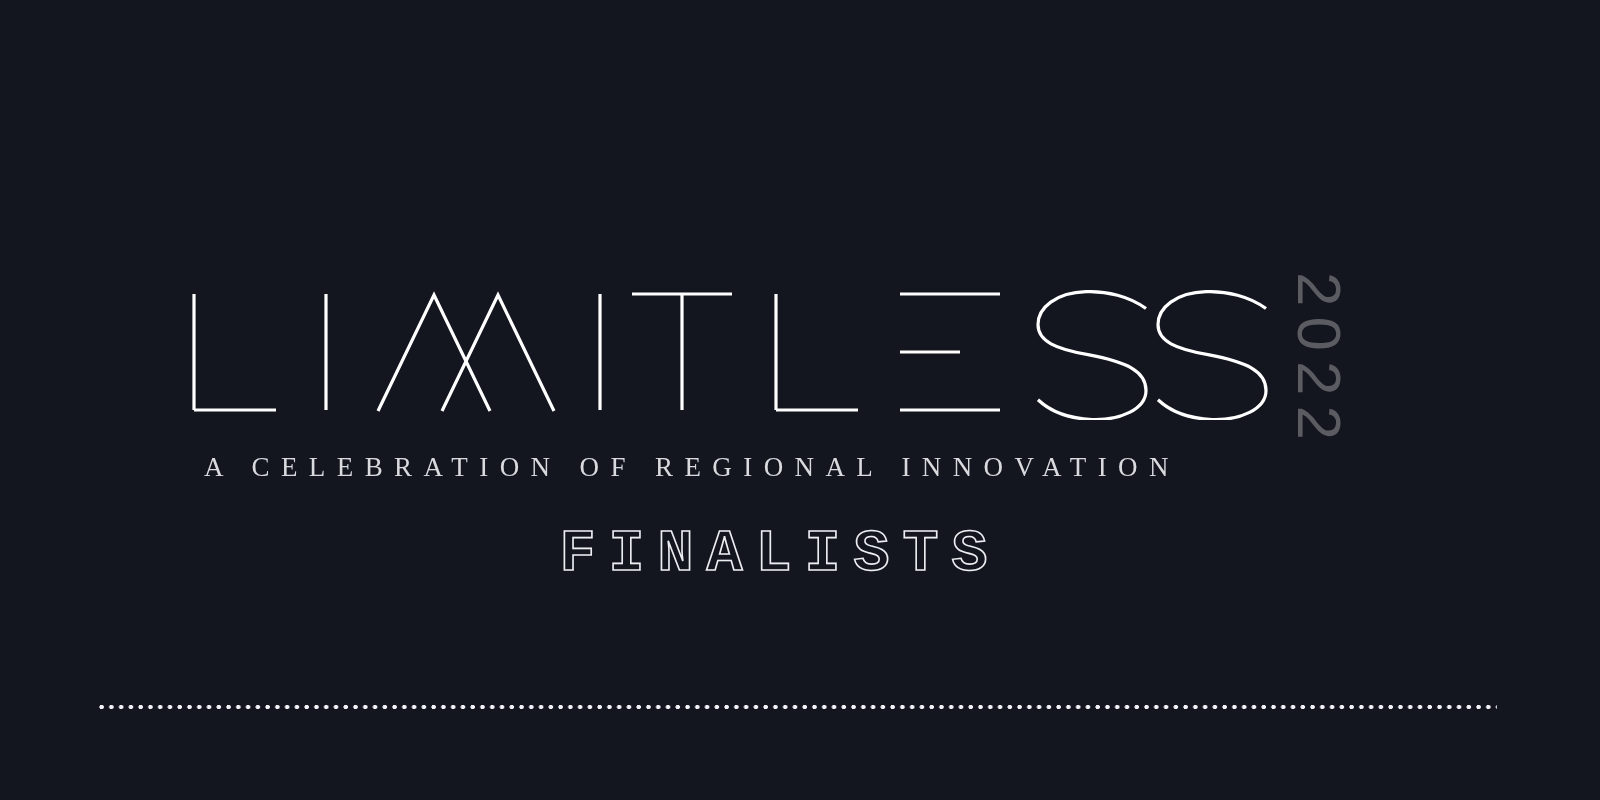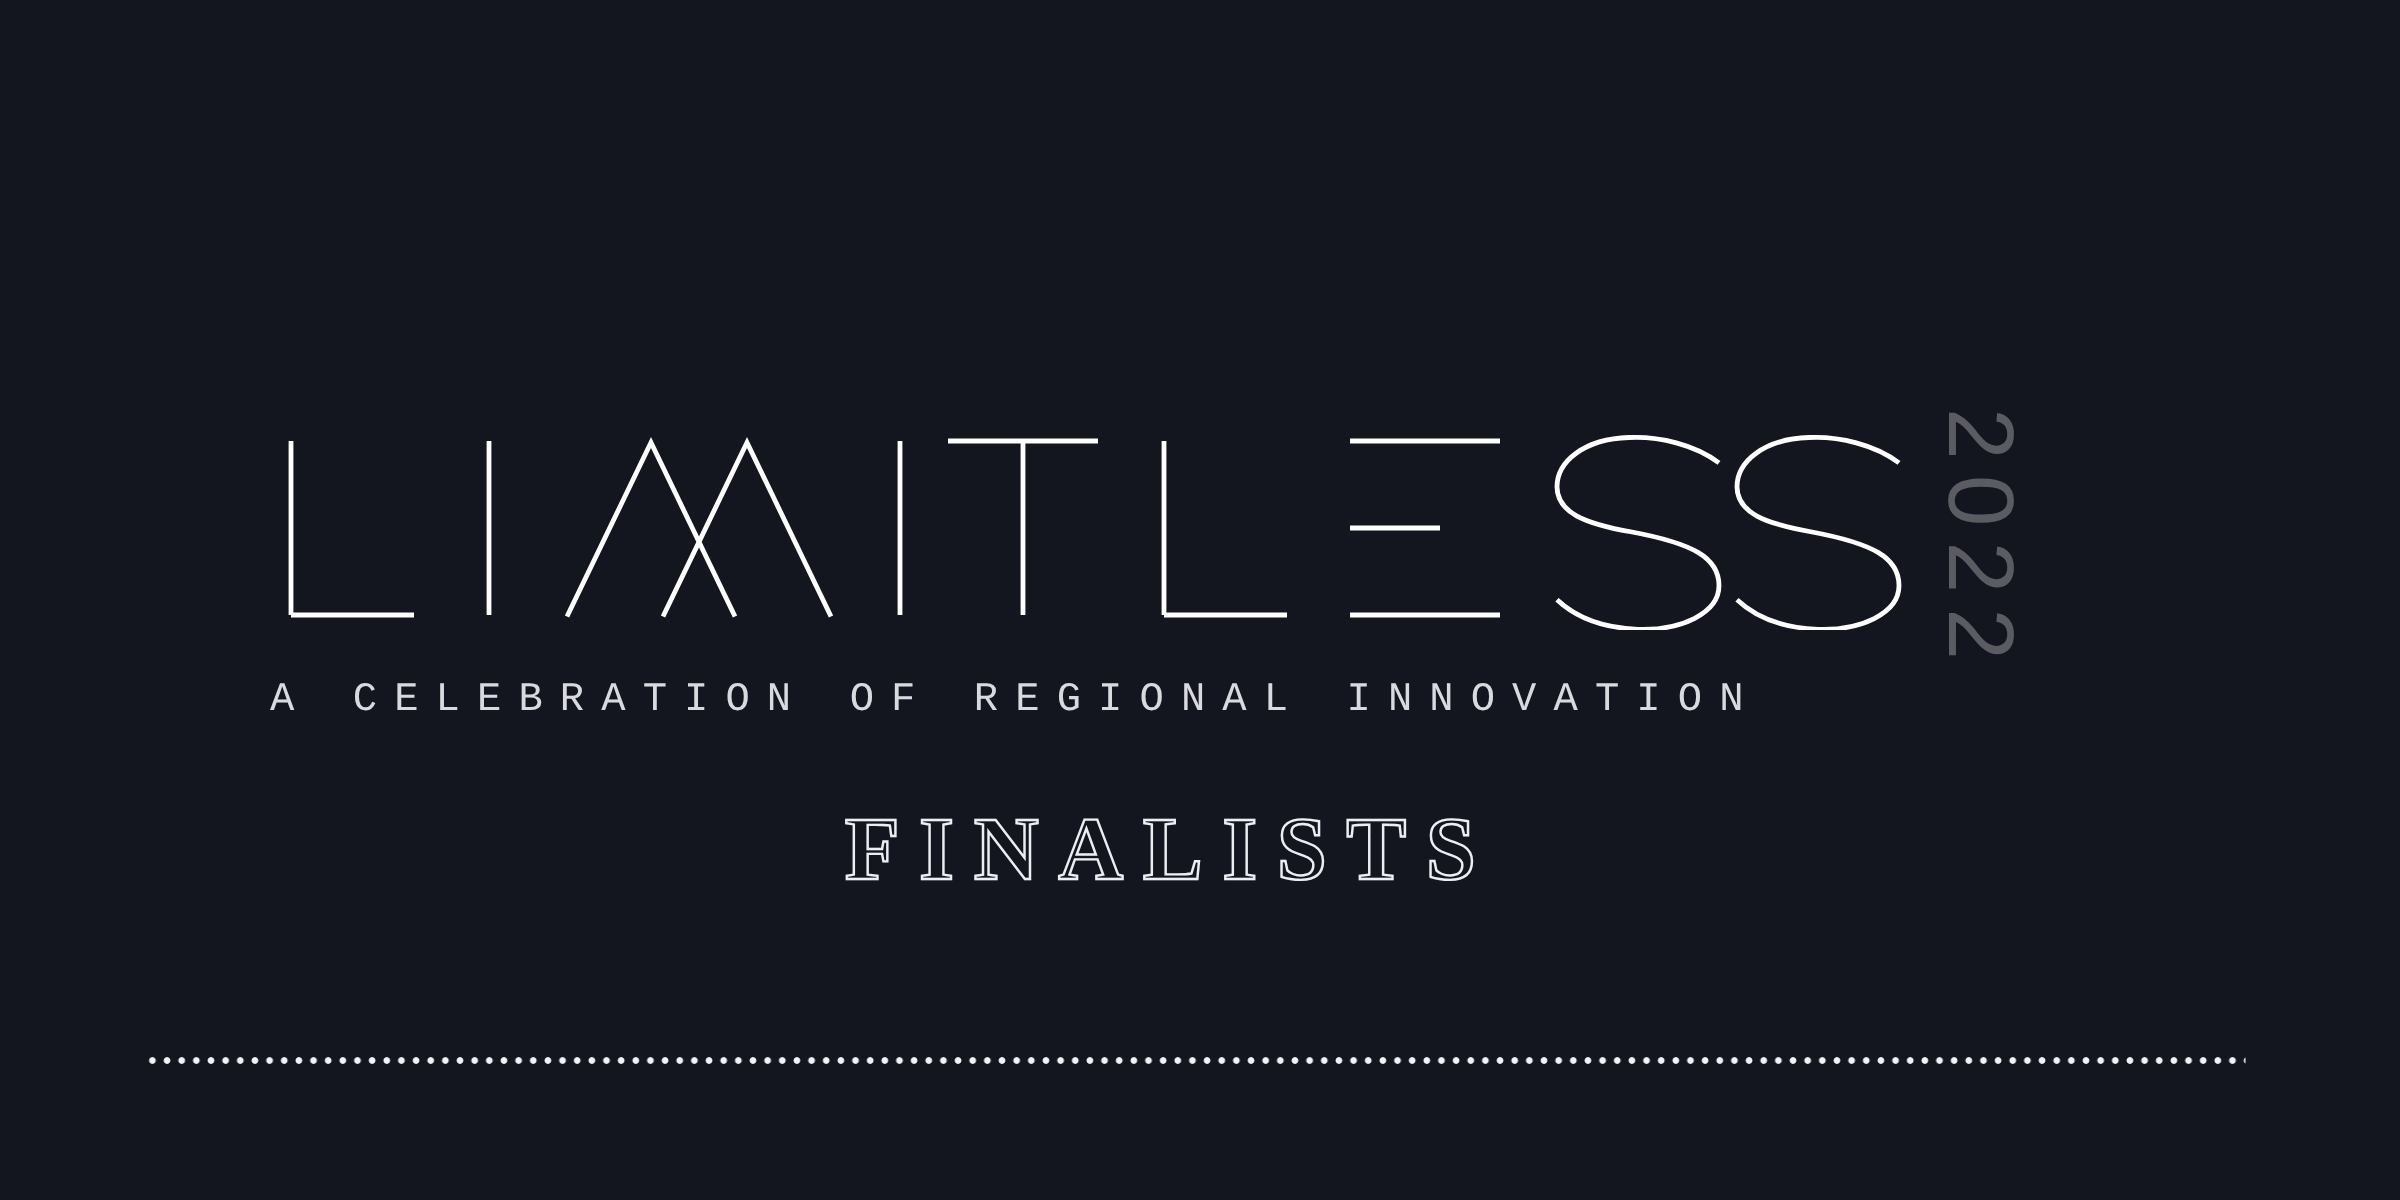--- a/index.html
+++ b/index.html
@@ -62,40 +62,40 @@
     font-weight: 400;
     letter-spacing: 10px;
     line-height: 70px;
     white-space: nowrap;
     user-select: none;
   }
 
   
   .tagline {
     position: absolute;
-    left: 180px;
+    left: 204px;
     top: 450px;
     width: 1072px;
     color: #d8dade;
-    font-family: Liberation Mono, monospace;
+    font-family: Liberation Serif, serif;
     font-size: 27px;
     font-weight: 300;
     letter-spacing: 11.4px;
     line-height: 34px;
     white-space: nowrap;
   }
 
   
   .finalists {
     position: absolute;
     left: 0;
-    top: 530px;
+    top: 518px;
     width: 1560px;
     text-align: center;
-    font-family: Liberation Serif, serif;
+    font-family: Liberation Mono, monospace;
     font-size: 60px;
     font-weight: 700;
     letter-spacing: 13px;
     line-height: 72px;
     white-space: nowrap;
     color: transparent;
     -webkit-text-stroke: 1.6px #eceef2;
     text-stroke: 1.6px #eceef2;
     paint-order: stroke fill;
   }

